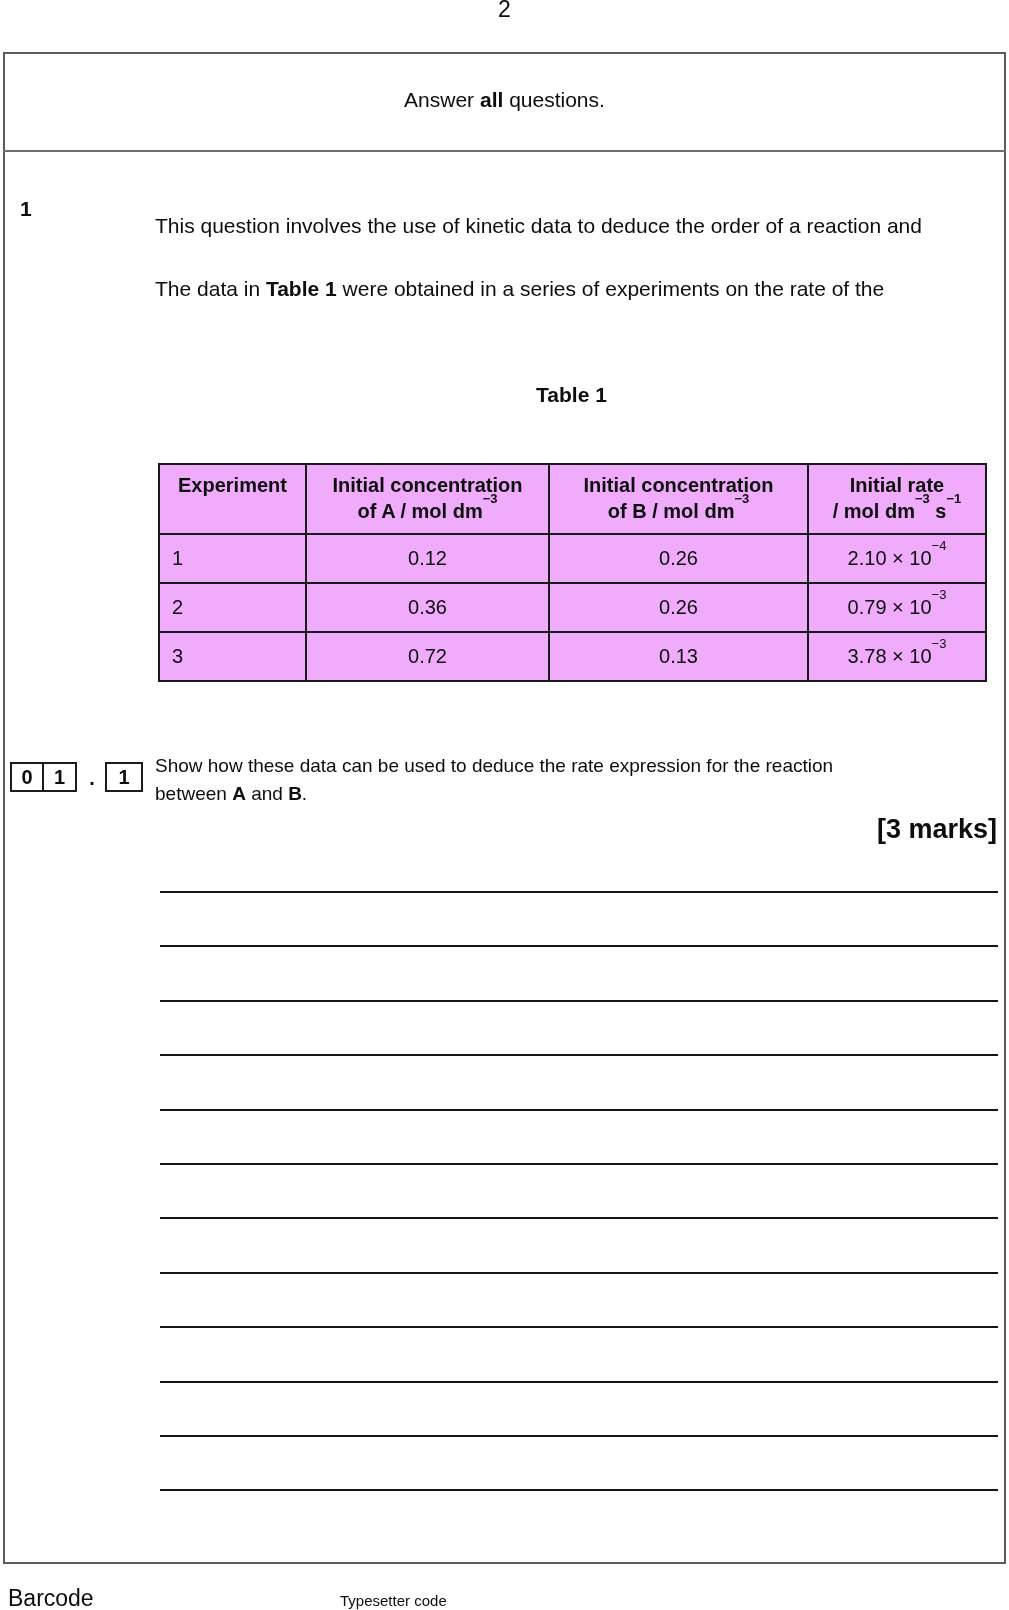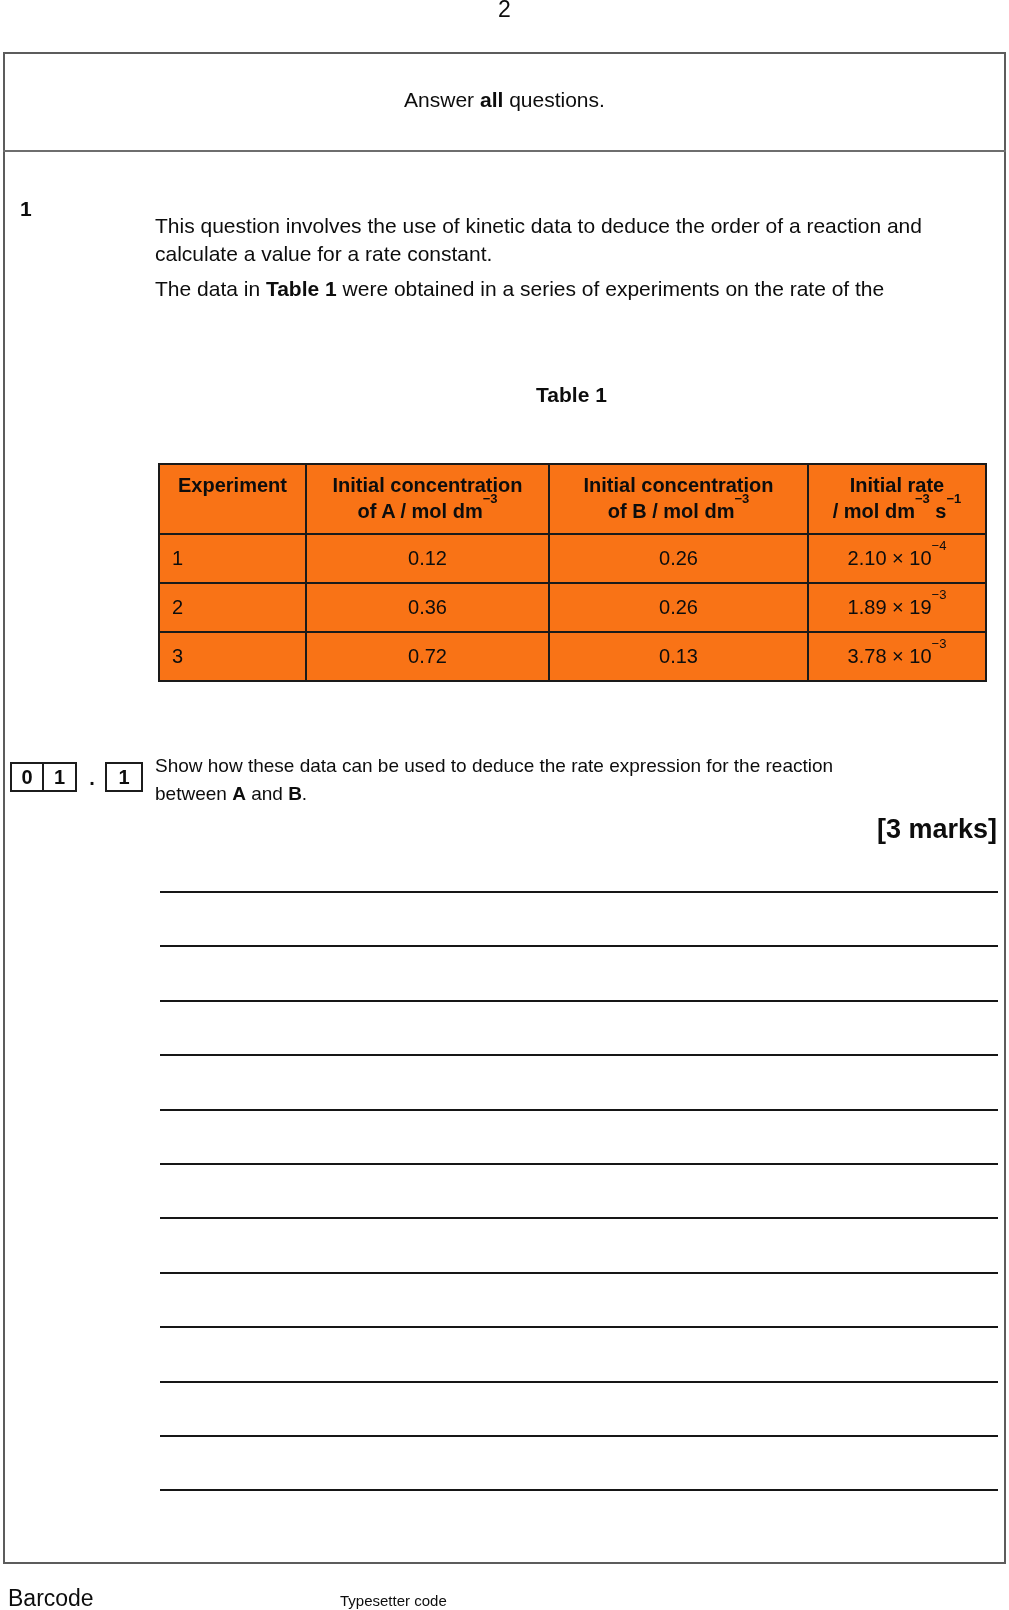--- a/index.html
+++ b/index.html
@@ -47,21 +47,21 @@
     text-align:center; font-size:21px; font-weight:bold;
   }
   table.data-table{
     position:absolute; left:158px; top:463px;
     border-collapse:collapse;
     table-layout:fixed;
   }
   table.data-table th, table.data-table td{
     border:2px solid #1a1a1a;
     box-sizing:border-box;
-    background:#f97316;
+    background:#f0abfc;
   }
   table.data-table th{
     font-size:20px; font-weight:bold; line-height:26px;
     vertical-align:top; padding:7px 4px 6px 4px; text-align:center;
     height:70px;
   }
   table.data-table td{
     font-size:20px; font-weight:normal;
     height:49px; text-align:center; padding:0 4px;
   }
@@ -116,21 +116,20 @@
   <div class="doc-box"></div>
 
   <div class="instructions"><span>Answer </span><span class="bold">all</span><span> questions.</span></div>
 
   <div class="header-rule"></div>
 
   <div class="q-number">1</div>
 
   <div class="para para-1">
     <div>This question involves the use of kinetic data to deduce the order of a reaction and</div>
-    <div>calculate a value for a rate constant.</div>
   </div>
 
   <div class="para para-2">
     <div><span>The data in </span><span class="bold">Table 1</span><span> were obtained in a series of experiments on the rate of the</span></div>
   </div>
 
   <div class="table-title">Table 1</div>
 
   <table class="data-table">
     <colgroup>
@@ -160,21 +159,21 @@
       <tr>
         <td class="col-exp">1</td>
         <td>0.12</td>
         <td>0.26</td>
         <td><span>2.10 × 10</span><sup class="sp">−4</sup></td>
       </tr>
       <tr>
         <td class="col-exp">2</td>
         <td>0.36</td>
         <td>0.26</td>
-        <td><span>1.89 × 19</span><sup class="sp">−3</sup></td>
+        <td><span>0.79 × 10</span><sup class="sp">−3</sup></td>
       </tr>
       <tr>
         <td class="col-exp">3</td>
         <td>0.72</td>
         <td>0.13</td>
         <td><span>3.78 × 10</span><sup class="sp">−3</sup></td>
       </tr>
     </tbody>
   </table>
 

